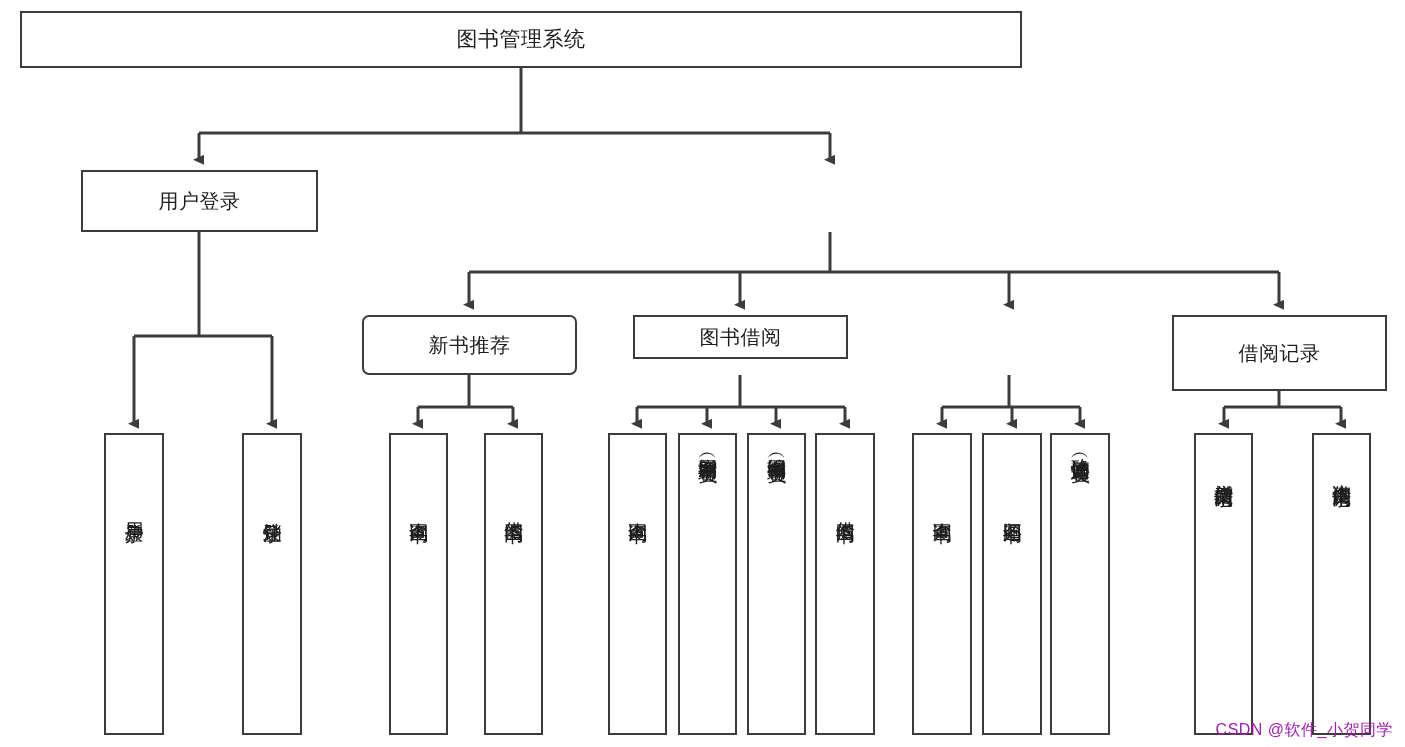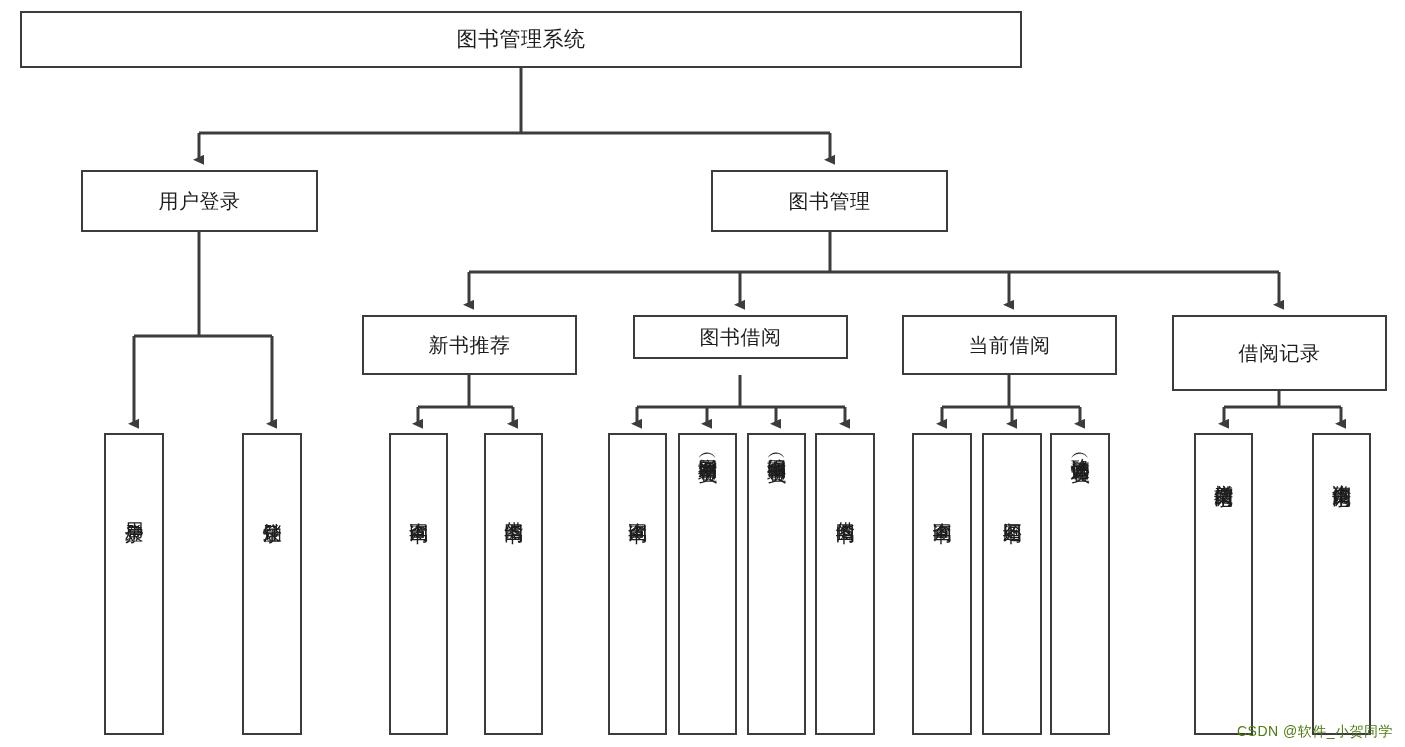--- a/index.html
+++ b/index.html
@@ -61,22 +61,22 @@
     writing-mode: vertical-rl;
     text-orientation: upright;
     line-height: 1.18;
     letter-spacing: 1px;
     white-space: pre;
   }
   .watermark {
     position: absolute;
     right: 12px;
     bottom: 6px;
-    font-size: 14px;
-    color: #4d7c0f;
+    font-size: 16px;
+    color: #a21caf;
     letter-spacing: 0.5px;
     user-select: none;
     white-space: nowrap;
   }
 </style>
 </head>
 <body>
 
 <div id="diagram-root">
 
@@ -130,32 +130,26 @@
     </g>
   </svg>
 
   <div class="node-box node-root" style="left:20px; top:11px; width:1002px; height:57px;">
     <span class="node-label">图书管理系统</span>
   </div>
 
   <div class="node-box node-l2" style="left:81px; top:170px; width:237px; height:62px;">
     <span class="node-label">用户登录</span>
   </div>
-  <div class="node-box node-l2" style="left:711px; top:170px; width:237px; height:62px;">
-    <span class="node-label">图书管理</span>
-  </div>
 
-  <div class="node-box node-l3" style="left:362px; top:315px; width:215px; height:60px;">
+  <div class="node-box node-l3" style="left:362px; top:315px; width:215px; height:60px;border-radius:7px;">
     <span class="node-label">新书推荐</span>
   </div>
   <div class="node-box node-l3" style="left:633px; top:315px; width:215px; height:44px;">
     <span class="node-label">图书借阅</span>
-  </div>
-  <div class="node-box node-l3" style="left:902px; top:315px; width:215px; height:60px;">
-    <span class="node-label">当前借阅</span>
   </div>
   <div class="node-box node-l3" style="left:1172px; top:315px; width:215px; height:76px;">
     <span class="node-label">借阅记录</span>
   </div>
 
   <div class="node-box node-leaf" style="left:104px; top:433px; width:60px; height:302px; padding-top:72px;">
     <span class="node-label">用户登录</span>
   </div>
   <div class="node-box node-leaf" style="left:242px; top:433px; width:60px; height:302px; padding-top:72px;">
     <span class="node-label">注销登录</span>

